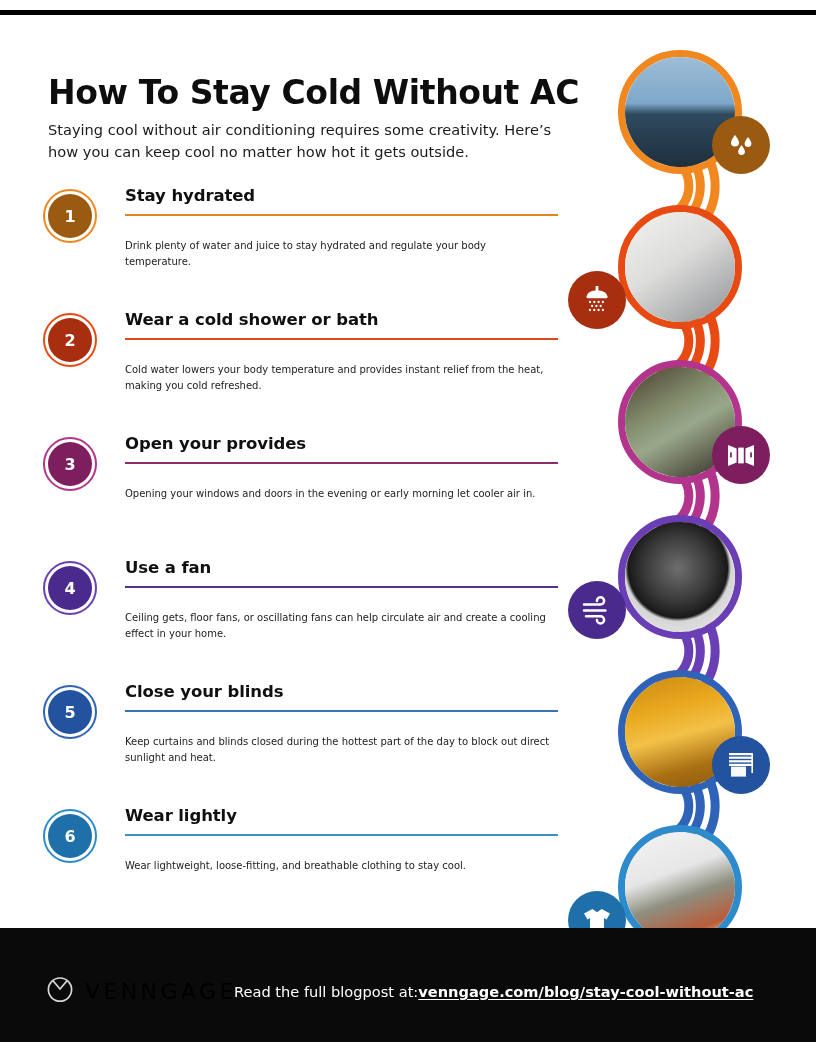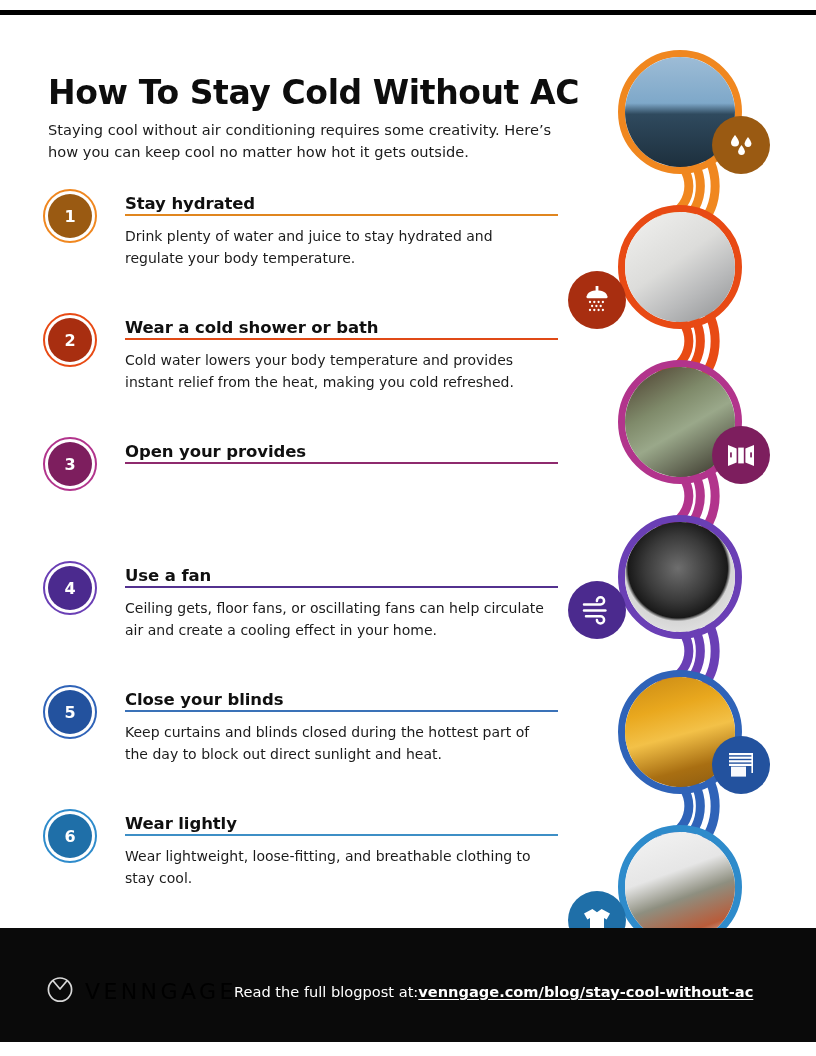--- a/index.html
+++ b/index.html
@@ -80,33 +80,32 @@
     box-sizing: border-box;
   }
   .step-badge > span { position: relative; z-index: 2; }
   .step-title {
     position: absolute;
     left: 77px; top: 0px;
     font-size: 16.5px;
     font-weight: 700;
     color: #101010;
     letter-spacing: -0.1px;
-    margin-top: 8px;
   }
   .step-rule {
     position: absolute;
     left: 77px; top: 28px;
     width: 433px;
     height: 2px;
   }
   .step-desc {
     position: absolute;
-    left: 77px; top: 40px;
+    left: 77px; top: 52px;
     width: 425px;
-    font-size: 14px;
+    font-size: 10px;
     line-height: 1.56;
     color: #1b1b1b;
   }
 
   
   .visuals {
     position: absolute;
     left: 560px; top: 0;
     width: 256px; height: 1056px;
   }
@@ -196,20 +195,21 @@
      <div class="step-title">Wear a cold shower or bath</div>
      <div class="step-rule" style="background:#E04A16"></div>
      <div class="step-desc">Cold water lowers your body temperature and provides instant relief from the heat, making you cold refreshed.</div>
     </div>
     <div class="step" style="top: 434px;">
       <div class="step-badge" style="background:#7D1E5E;color:#B2348C;">
        <span style="color:#fff">3</span>
      </div>
      <div class="step-title">Open your provides</div>
      <div class="step-rule" style="background:#8E2A6E"></div>
+     <div class="step-desc">Opening your windows and doors in the evening or early morning let cooler air in.</div>
     </div>
     <div class="step" style="top: 558px;">
       <div class="step-badge" style="background:#4B2A8E;color:#6A3FB5;">
        <span style="color:#fff">4</span>
      </div>
      <div class="step-title">Use a fan</div>
      <div class="step-rule" style="background:#53318F"></div>
      <div class="step-desc">Ceiling gets, floor fans, or oscillating fans can help circulate air and create a cooling effect in your home.</div>
     </div>
     <div class="step" style="top: 682px;">

